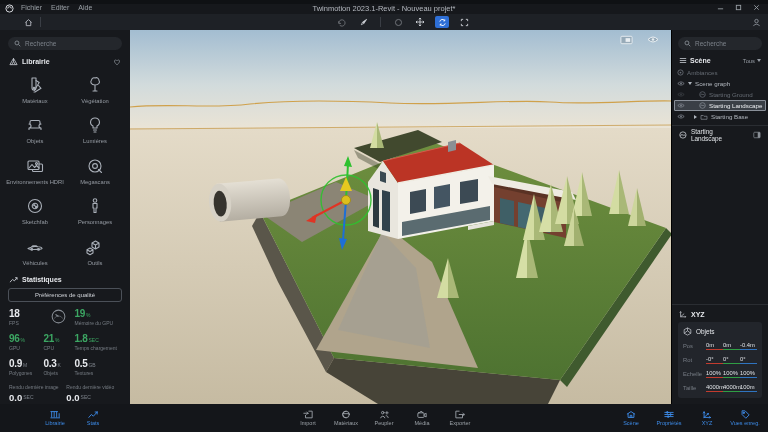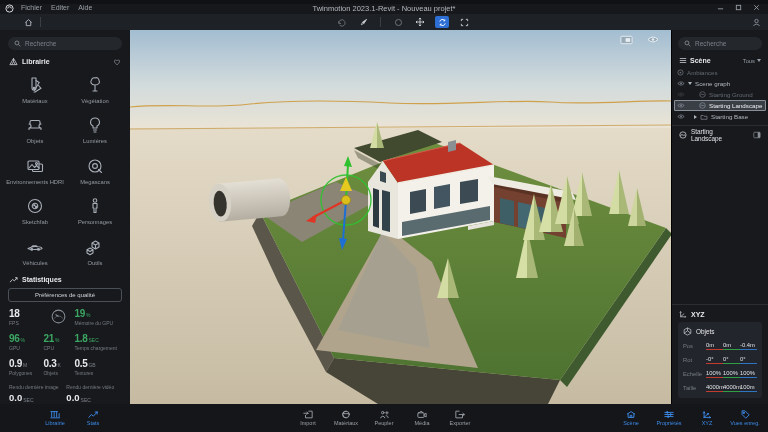--- a/index.html
+++ b/index.html
@@ -47,21 +47,21 @@
   .metrics{display:grid;grid-template-columns:1fr 0.9fr 1.35fr;padding:1px 9px 0;row-gap:7px}
   .metric .vrow{display:flex;align-items:baseline}
   .metric .val{font-size:10px;font-weight:bold;color:#e8eaee;letter-spacing:-.3px}
   .metric.green .val{color:var(--stat-green)}
   .metric .unit{font-size:5px;color:#7c828a;margin-left:1px}
   .metric.green .unit{color:var(--stat-green)}
   .metric .lab{font-size:5px;color:#767c84;margin-top:1px;white-space:nowrap}
   .gaugebox{display:flex;align-items:center;justify-content:center}
   .renders{display:grid;grid-template-columns:1.05fr 1fr;padding:0 9px;margin-top:8px}
   .render .lab{font-size:5px;color:#767c84;white-space:nowrap}
-  .render .vrow{display:flex;align-items:flex-end;margin-top:2px}
+  .render .vrow{display:flex;align-items:center;margin-top:2px}
   .render .val{font-size:9.5px;font-weight:bold;color:#e8eaee}
   .render .unit{font-size:5px;color:#7c828a;margin-left:1px}
   
   .viewport{position:absolute;left:130px;top:30px;width:542px;height:374px;background:#cfd8da;cursor:crosshair}
   .vp-overlay{position:absolute;top:5px;right:13px;display:flex;gap:14px;opacity:.92}
   
   .right{position:absolute;left:672px;top:30px;width:96px;height:374px;background:var(--panel);
          display:flex;flex-direction:column;box-shadow:-1px 0 0 #000}
   .right .searchpill{margin:7px 6px 3px}
   .scene-head{display:flex;align-items:center;gap:3px;padding:4px 7px 3px;font-size:7px;font-weight:bold;color:#e6e8ec}

